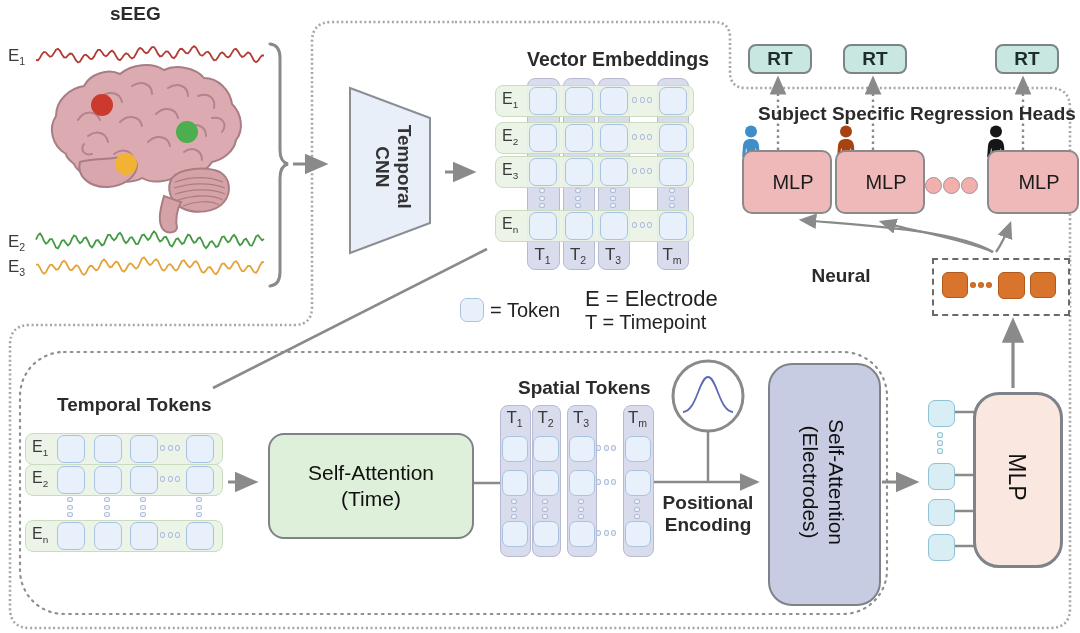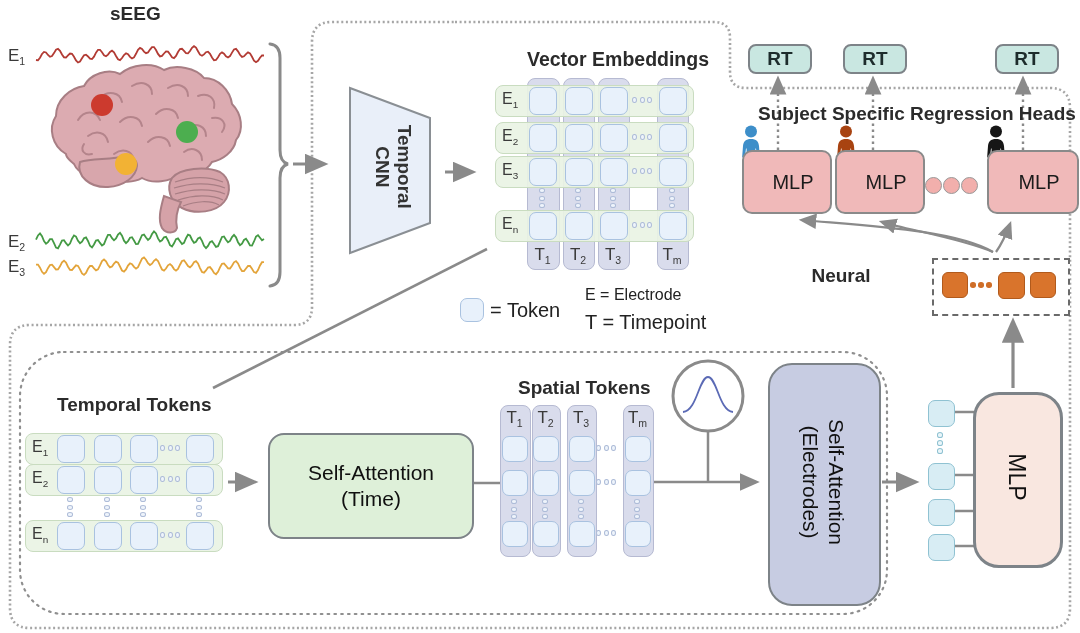--- a/index.html
+++ b/index.html
@@ -212,21 +212,21 @@
       <i></i>
     </div>
 
   <div class="abs elab" style="left:527px;top:245px;width:31px;text-align:center;font-size:17px;"><span>T</span><sub class="sub">1</sub></div>
   <div class="abs elab" style="left:563px;top:245px;width:30px;text-align:center;font-size:17px;"><span>T</span><sub class="sub">2</sub></div>
   <div class="abs elab" style="left:598px;top:245px;width:30px;text-align:center;font-size:17px;"><span>T</span><sub class="sub">3</sub></div>
   <div class="abs elab" style="left:657px;top:245px;width:30px;text-align:center;font-size:17px;"><span>T</span><sub class="sub">m</sub></div>
 
   <div class="abs tok" style="left:460px;top:298px;width:22px;height:22px;"></div>
   <div class="abs" style="left:490px;top:299px;font-size:20px;color:#222;">= Token</div>
-  <div class="abs" style="left:585px;top:286px;font-size:16px;color:#222;">E = Electrode</div>
+  <div class="abs" style="left:585px;top:286px;font-size:22px;color:#222;">E = Electrode</div>
   <div class="abs" style="left:585px;top:311px;font-size:20px;color:#222;">T = Timepoint</div>
 
   <div class="abs rt" style="left:748px;top:44px;width:60px;height:26px;">RT</div>
   <div class="abs rt" style="left:843px;top:44px;width:60px;height:26px;">RT</div>
   <div class="abs rt" style="left:995px;top:44px;width:60px;height:26px;">RT</div>
   <div class="abs ttl" style="left:758px;top:103px;">Subject Specific Regression Heads</div>
   <div class="abs pmlp" style="left:742px;top:150px;width:74px;height:60px;padding-left:12px;">MLP</div>
   <div class="abs pmlp" style="left:835px;top:150px;width:74px;height:60px;padding-left:12px;">MLP</div>
   <div class="abs pmlp" style="left:987px;top:150px;width:76px;height:60px;padding-left:12px;">MLP</div>
   <div class="abs pinkdot" style="left:925px;top:177px;"></div>
@@ -359,20 +359,24 @@
       <i></i>
       <i></i>
       <i></i>
     </div>
   <div class="abs hd" style="left:596px;top:529px;width:20px;height:8px;">
       <i></i>
       <i></i>
       <i></i>
     </div>
 
+  <div class="abs ttl" style="left:708px;top:492px;transform:translateX(-50%);text-align:center;line-height:1.15;">
+    <div>Positional</div>
+      <div>Encoding</div>
+    </div>
 
   <div class="abs bigbox" style="left:768px;top:363px;width:109px;height:239px;background:#c7cce2;border-radius:24px;"></div>
   <div class="abs rot" style="left:702px;top:455px;width:240px;height:54px;font-size:21px;color:#101010;line-height:1.25;z-index:4;">
     <div>Self-Attention</div>
       <div>(Electrodes)</div>
     </div>
 
   <div class="abs ctok" style="left:928px;top:400px;width:25px;height:25px;"></div>
   <div class="abs ctok" style="left:928px;top:463px;width:25px;height:25px;"></div>
   <div class="abs ctok" style="left:928px;top:499px;width:25px;height:25px;"></div>

